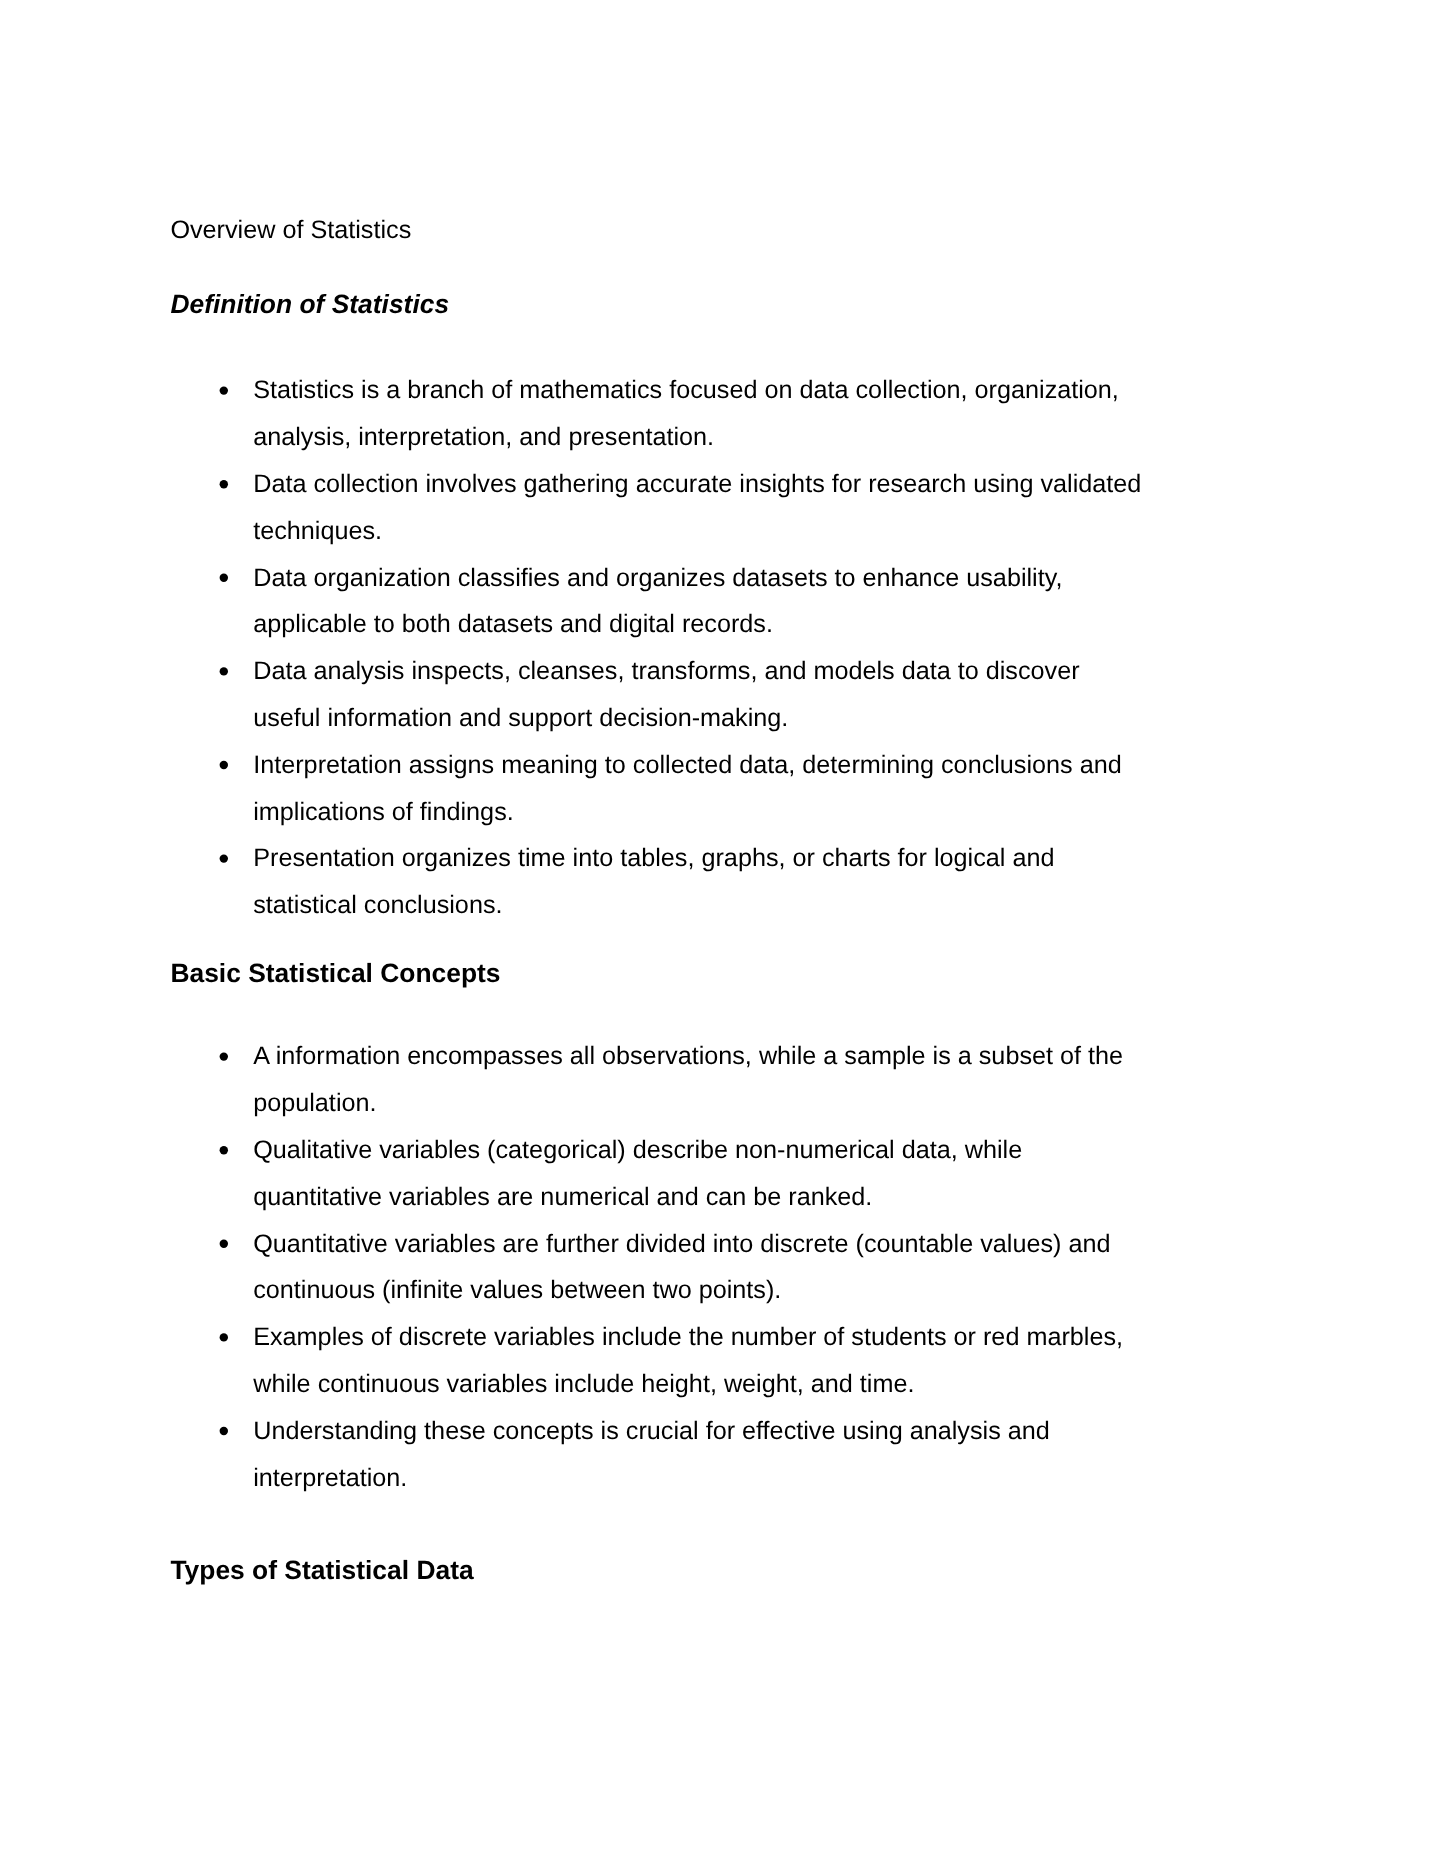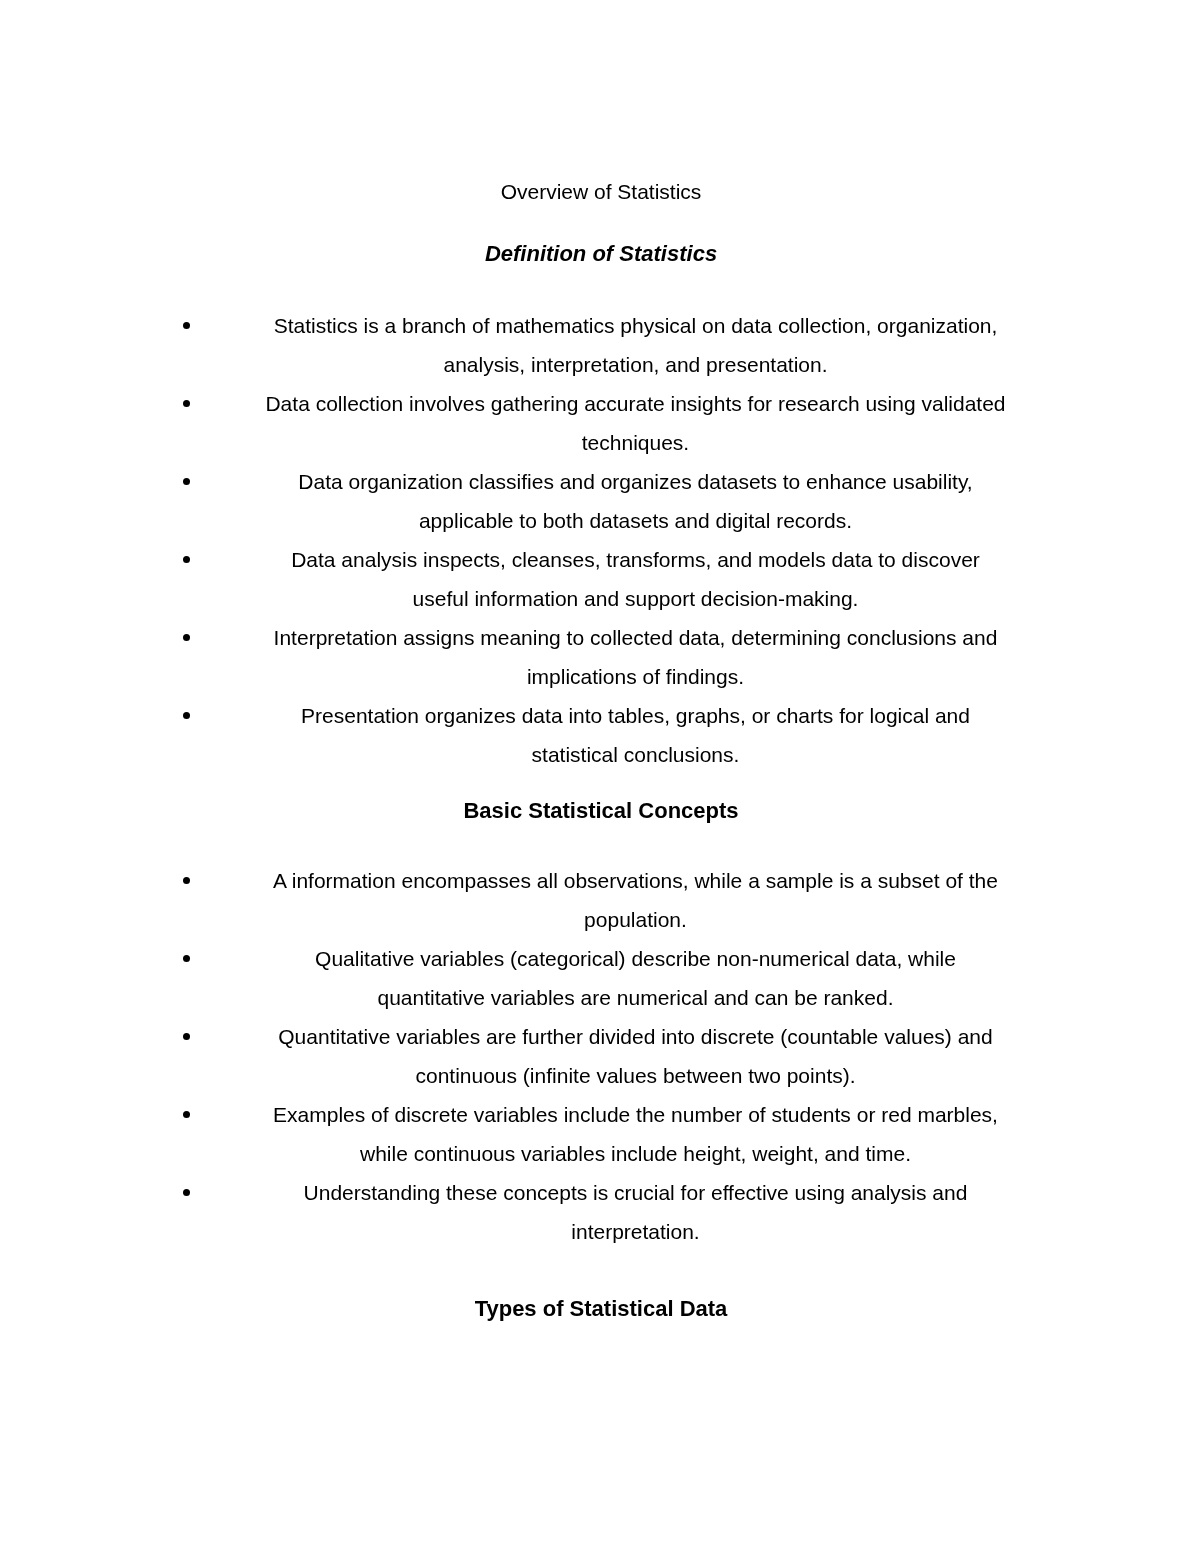--- a/index.html
+++ b/index.html
@@ -13,21 +13,20 @@
     overflow: hidden;
     font-family: "Liberation Sans", "DejaVu Sans", sans-serif;
     color: #000000;
   }
   .page {
     box-sizing: border-box;
     width: 1200px;
     height: 1553px;
     padding: 172px 140px 0 142px;
     background: #ffffff;
-    text-align: center;
   }
   .doc-title {
     font-size: 21px;
     line-height: 39px;
     font-weight: 400;
     margin: 0;
   }
   .section-heading {
     font-size: 22px;
     line-height: 30px;
@@ -65,21 +64,21 @@
 <body>
 
 <div class="page">
   <p class="doc-title">Overview of Statistics</p>
   <div>
       <section class="section">
         <h2 class="section-heading">Definition of Statistics</h2>
         <ul class="bullet-list">
           <li>
             <span class="bullet-dot"></span>
-            <div class="text-line"><b>Statistics</b><span> is a branch of mathematics physical on data collection, organization,</span></div>
+            <div class="text-line"><b>Statistics</b><span> is a branch of mathematics focused on data collection, organization,</span></div>
             <div class="text-line"><span>analysis, interpretation, and presentation.</span></div>
           </li>
           <li>
             <span class="bullet-dot"></span>
             <div class="text-line"><b>Data collection</b><span> involves gathering accurate insights for research using validated</span></div>
             <div class="text-line"><span>techniques.</span></div>
           </li>
           <li>
             <span class="bullet-dot"></span>
             <div class="text-line"><b>Data organization</b><span> classifies and organizes datasets to enhance usability,</span></div>
@@ -90,21 +89,21 @@
             <div class="text-line"><b>Data analysis</b><span> inspects, cleanses, transforms, and models data to discover</span></div>
             <div class="text-line"><span>useful information and support decision-making.</span></div>
           </li>
           <li>
             <span class="bullet-dot"></span>
             <div class="text-line"><b>Interpretation</b><span> assigns meaning to collected data, determining conclusions and</span></div>
             <div class="text-line"><span>implications of findings.</span></div>
           </li>
           <li>
             <span class="bullet-dot"></span>
-            <div class="text-line"><b>Presentation</b><span> organizes data into tables, graphs, or charts for logical and</span></div>
+            <div class="text-line"><b>Presentation</b><span> organizes time into tables, graphs, or charts for logical and</span></div>
             <div class="text-line"><span>statistical conclusions.</span></div>
           </li>
         </ul>
       </section>
       <section class="section">
         <h2 class="section-heading">Basic Statistical Concepts</h2>
         <ul class="bullet-list">
           <li>
             <span class="bullet-dot"></span>
             <div class="text-line"><span>A </span><b>information</b><span> encompasses all observations, while a sample is a subset of the</span></div>

